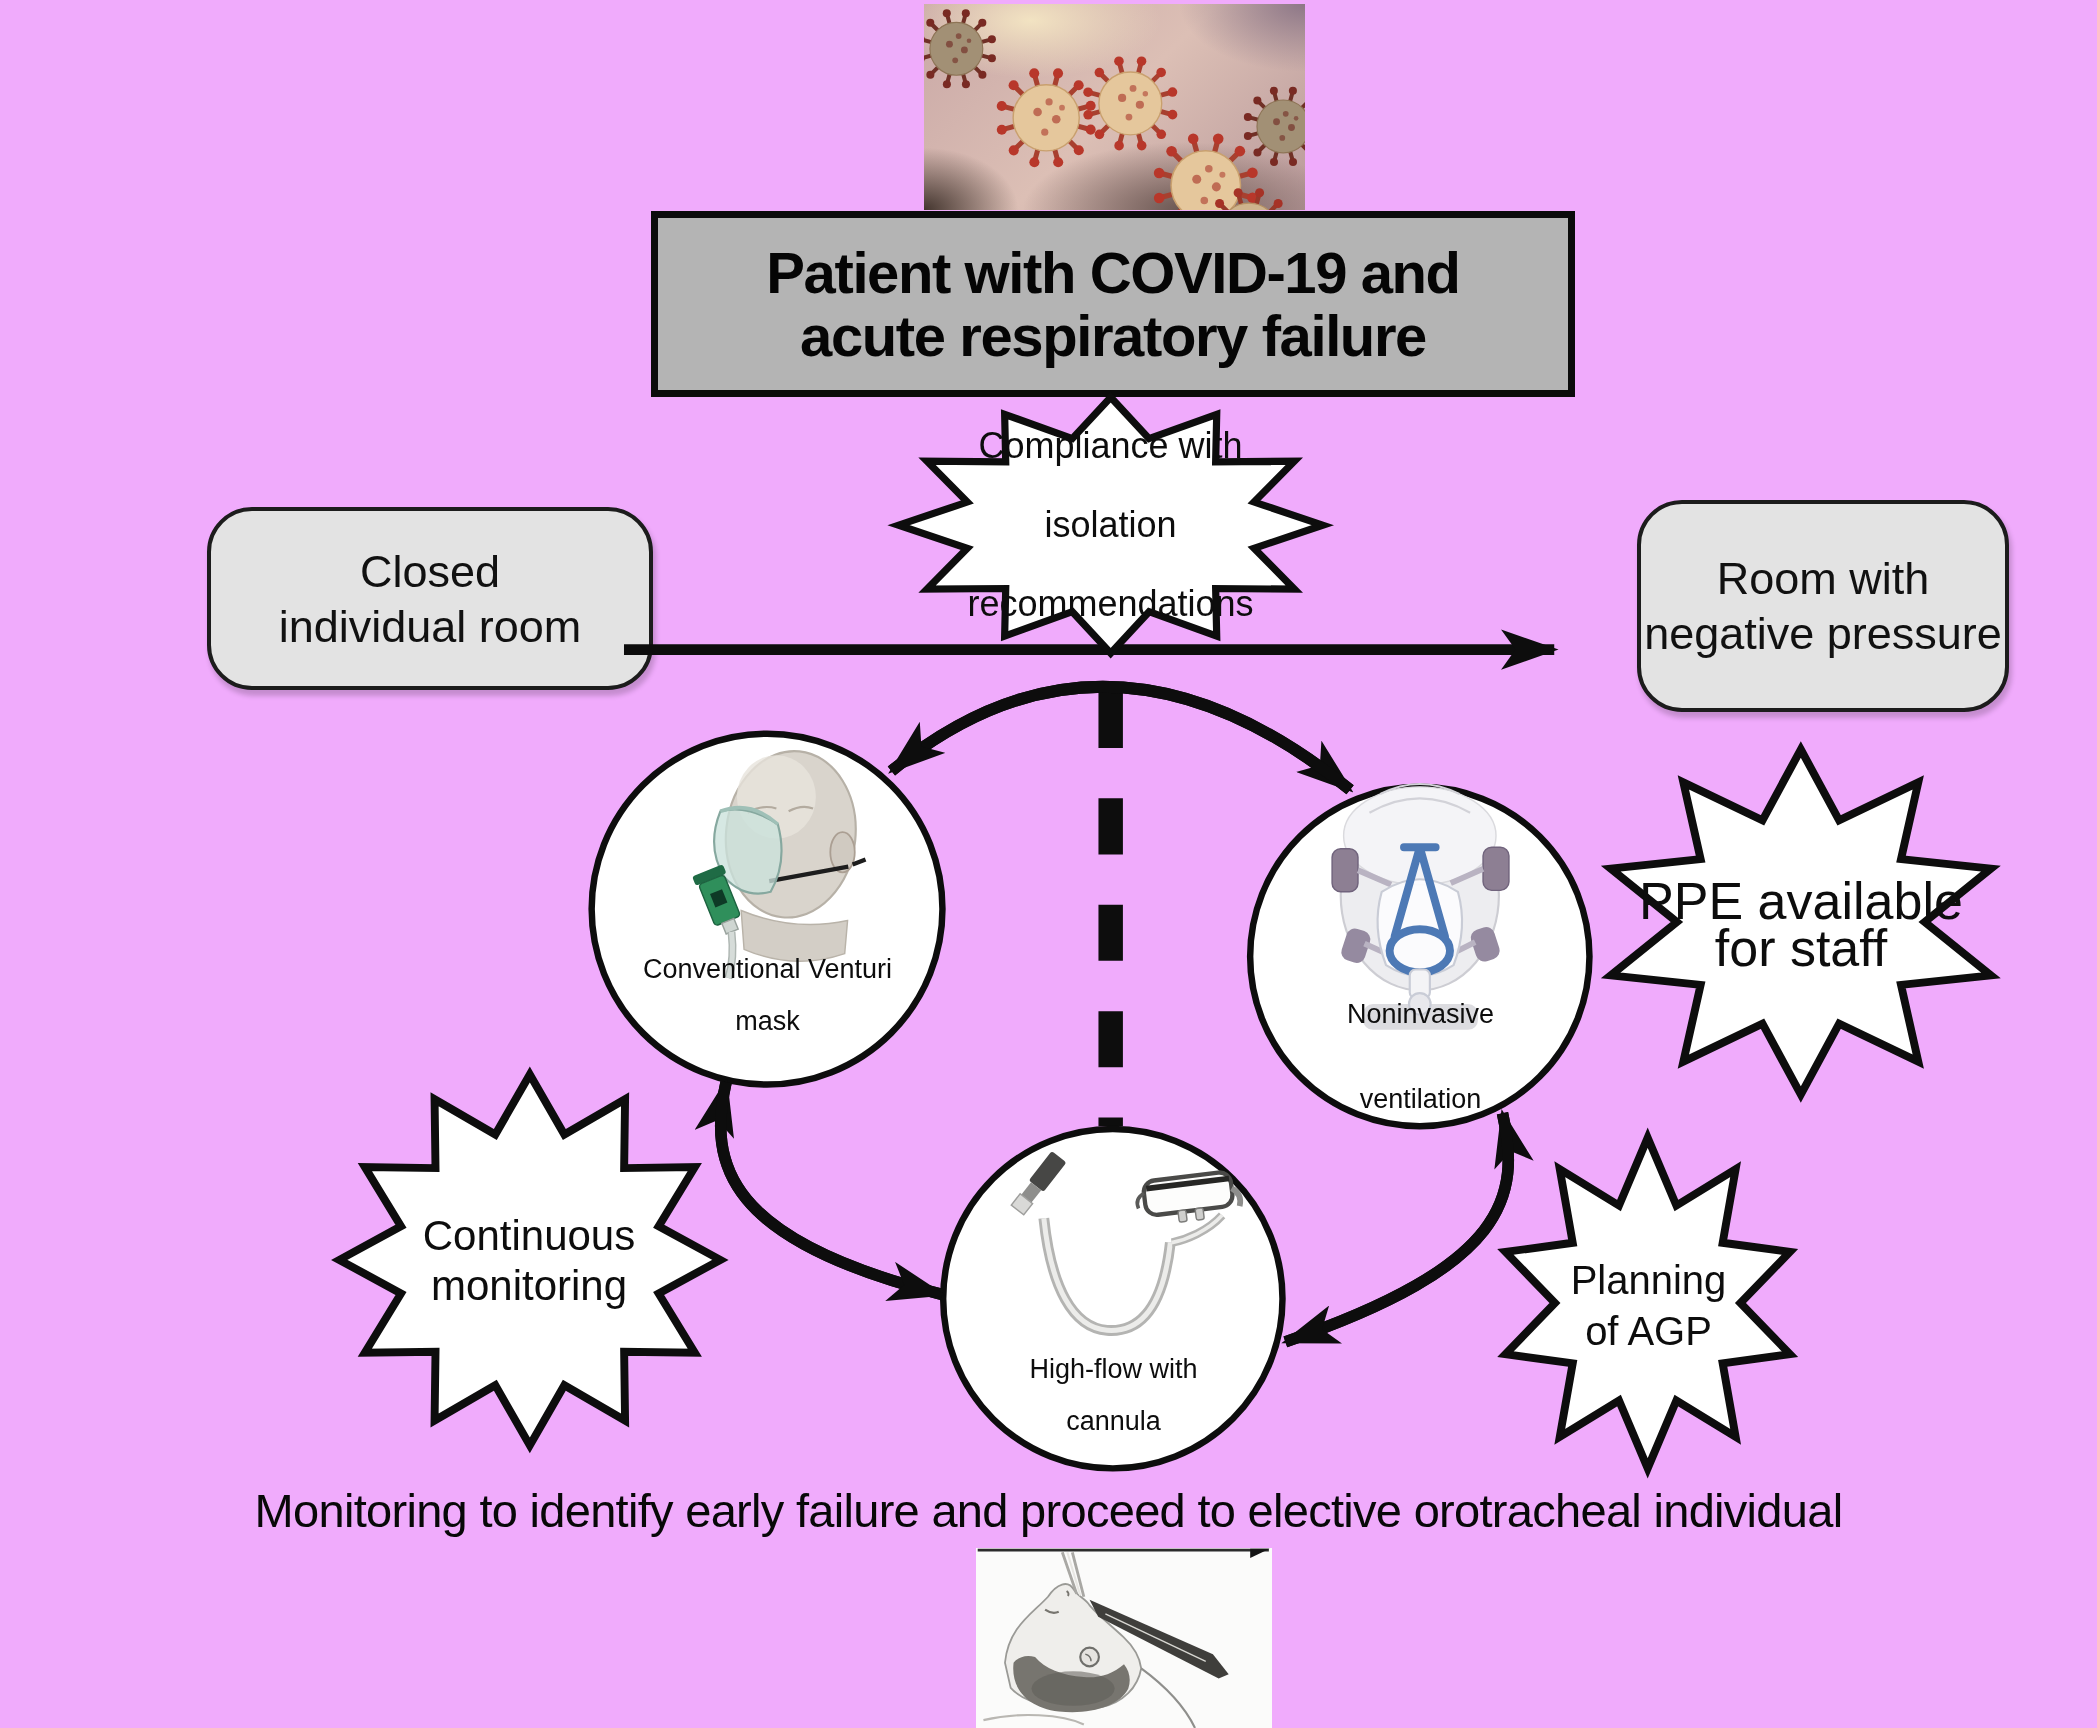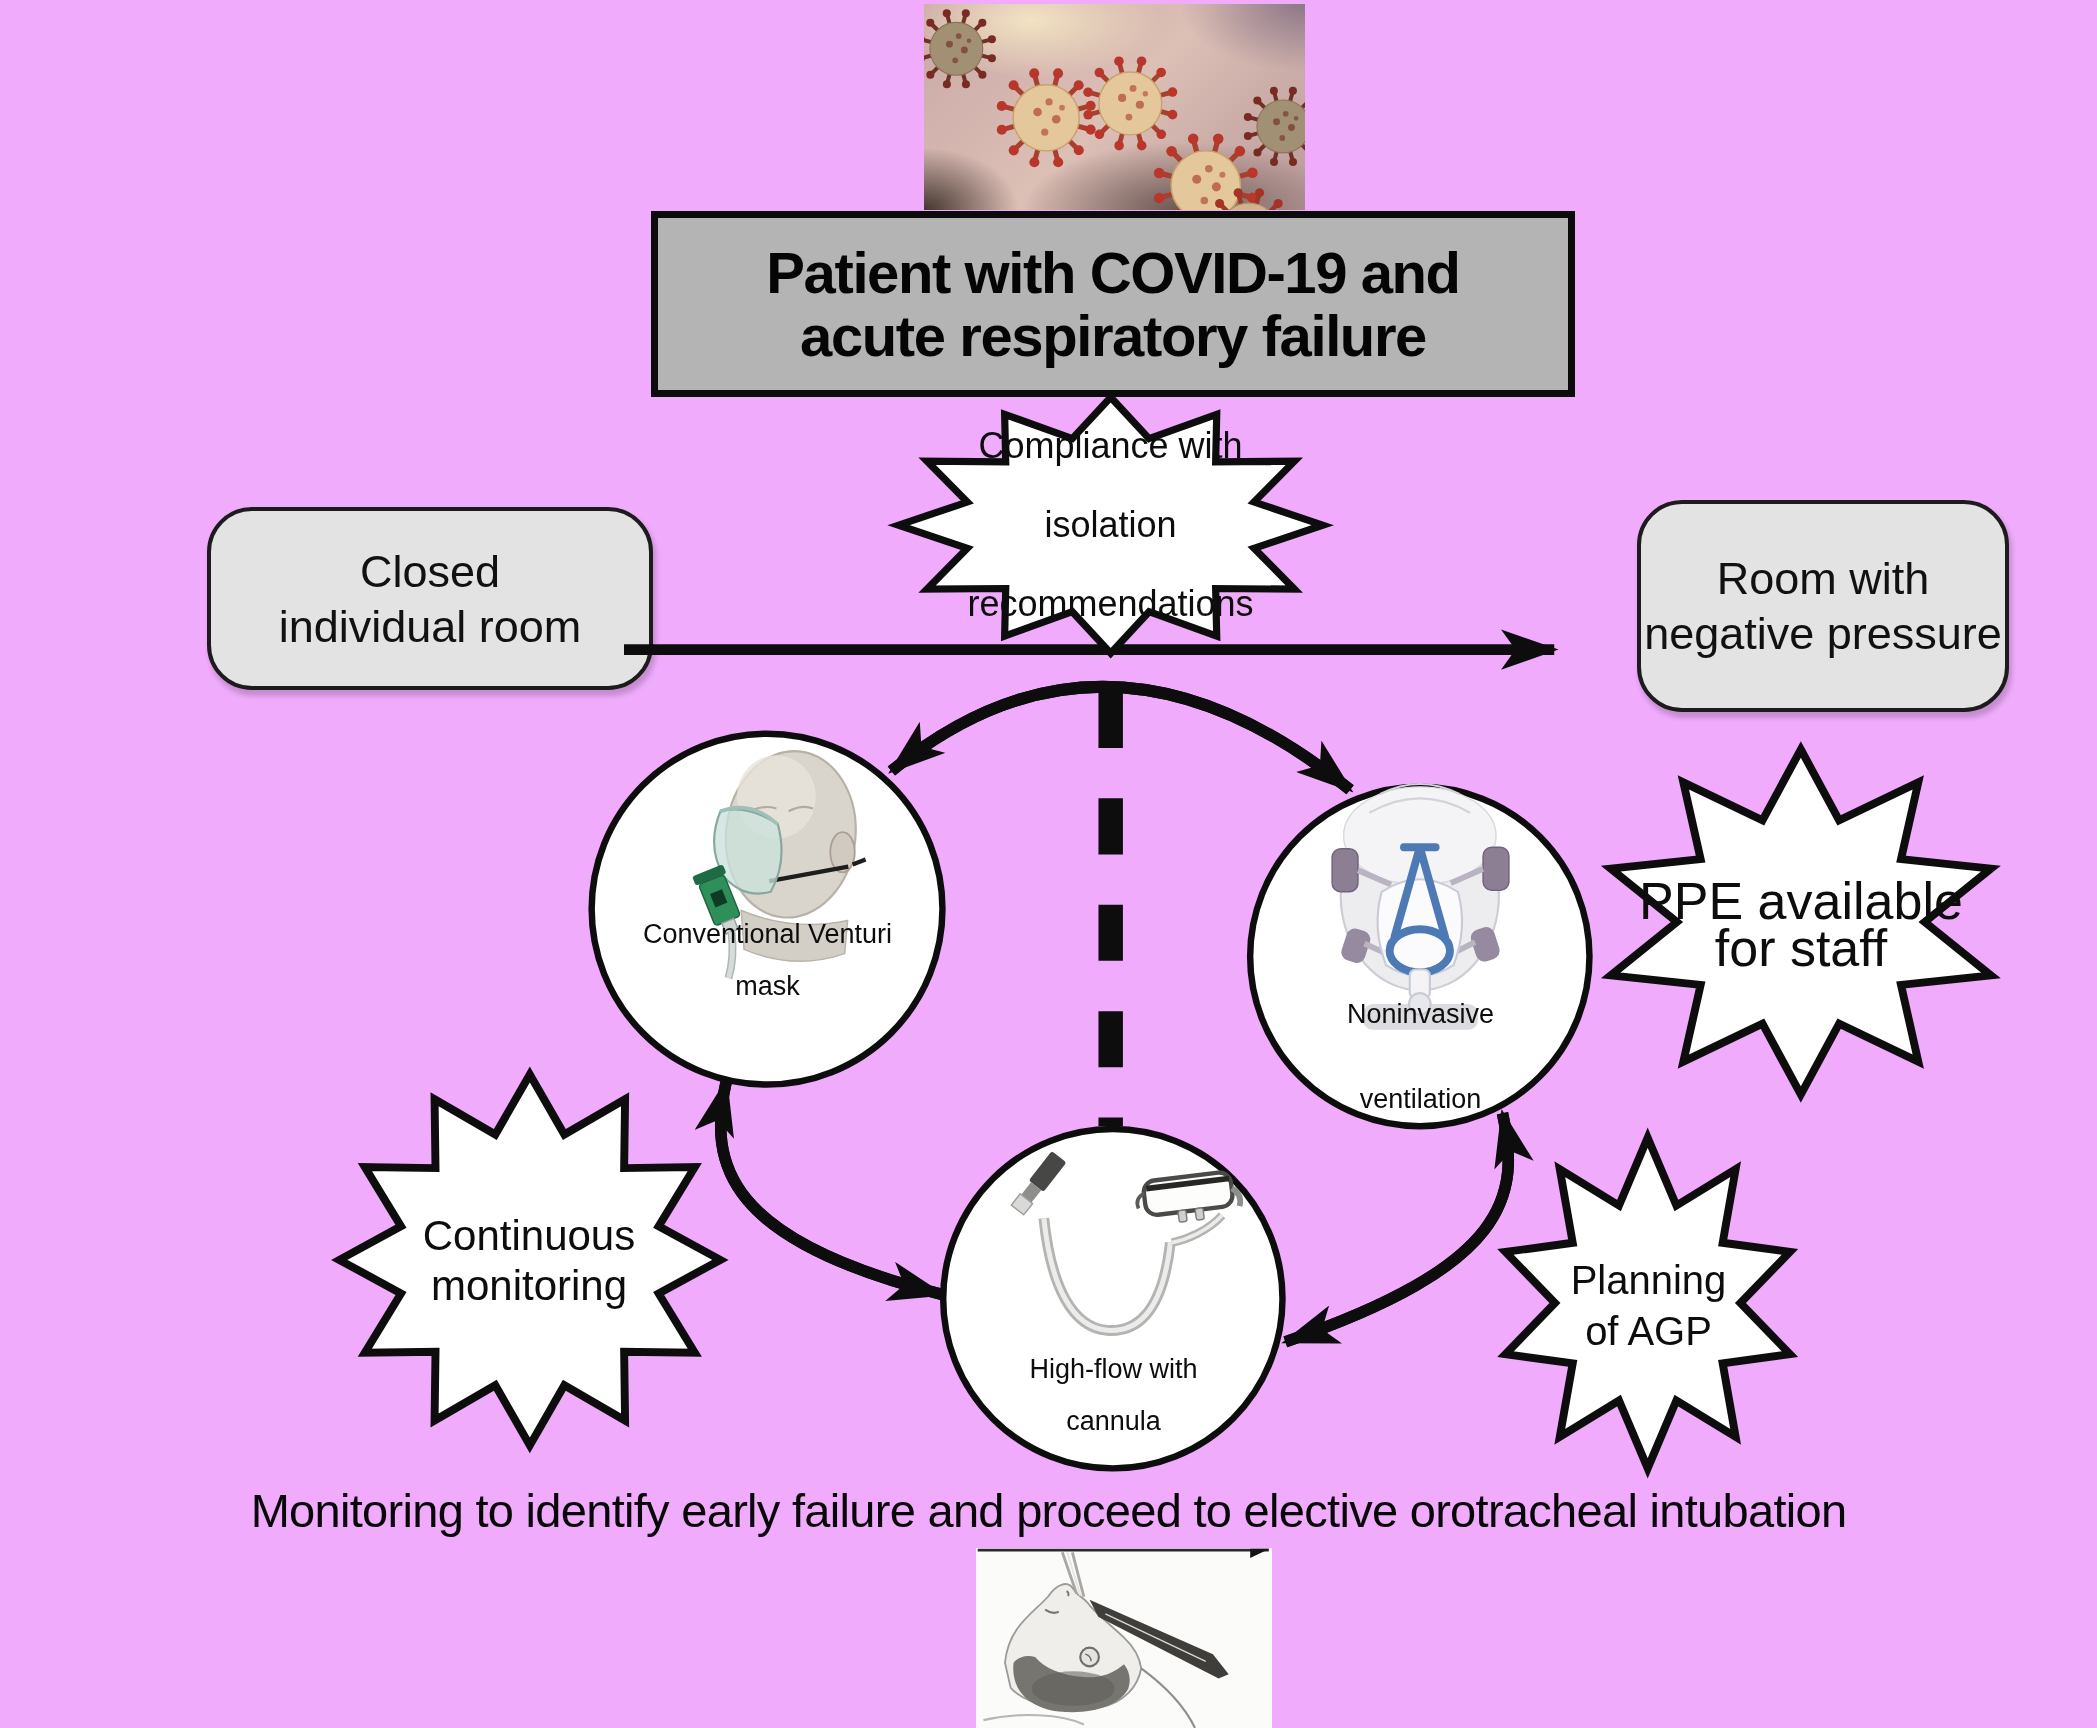--- a/index.html
+++ b/index.html
@@ -26,21 +26,21 @@
   .pill.left{left:175px;top:507px;width:446px;height:183px;}
   .pill.right{left:1605px;top:500px;width:372px;height:212px;}
   
   .lbl{display:flex;flex-direction:column;align-items:center;justify-content:center;text-align:center;pointer-events:none;}
   .lbl span{display:block;}
   .lbl.star3{left:895px;top:406px;width:431px;height:237px;font-size:36px;line-height:63px;gap:16px;}
   .lbl.ppe{left:1621px;top:874px;width:360px;height:101px;font-size:52px;line-height:47px;}
   .lbl.mon{left:349px;top:1209px;width:360px;height:104px;font-size:42px;line-height:50px;}
   .lbl.agp{left:1483px;top:1255px;width:331px;height:101px;font-size:40px;line-height:50px;justify-content:space-between;}
   .lbl.circ{font-size:27px;line-height:52px;}
-  .lbl.vent{left:602px;top:908px;width:331px;height:104px;}
+  .lbl.vent{left:602px;top:943px;width:331px;height:104px;}
   .lbl.niv{left:1255px;top:1004px;width:331px;height:104px;gap:33px;}
   .lbl.hfnc{left:948px;top:1343px;width:331px;height:104px;}
   .caption{left:0;top:1483px;width:2097px;text-align:center;font-size:47px;letter-spacing:-0.7px;color:#080808;}
   #diagram{left:0;top:0;width:2097px;height:1729px;pointer-events:none;}
   .sketch{left:976px;top:1548px;width:296px;height:180px;background:#fbfbfa;}
   .vd{filter:brightness(.72) saturate(.85);}
   .vm{filter:brightness(.9);}
 </style>
 </head>
 <body>
@@ -217,21 +217,21 @@
   </div>
   <div class="abs lbl mon">
     <span>Continuous</span>
     <span>monitoring</span>
   </div>
   <div class="abs lbl agp">
     <span>Planning</span>
     <span>of AGP</span>
   </div>
 
-  <div class="abs caption">Monitoring to identify early failure and proceed to elective orotracheal intubation</div>
+  <div class="abs caption">Monitoring to identify early failure and proceed to elective orotracheal individual</div>
 
   <div class="abs sketch">
     <svg width="296" height="180" viewBox="0 0 412 251">
       <line x1="2" y1="3" x2="408" y2="3" stroke="#2b2b2b" stroke-width="4"></line>
       <path d="M 382,1 l 27,0 l -27,13 z" fill="#151515"></path>
       <path d="M 40,160 C 45,110 78,92 100,68 C 112,50 128,44 136,58 C 142,68 152,70 158,80 C 170,94 188,108 205,124
                C 220,138 228,152 230,168 C 225,195 205,215 175,222 C 130,230 70,220 48,195 Z" fill="#efeeeb" stroke="#9a9a96" stroke-width="2.5"></path>
       <path d="M 52,160 C 48,195 70,222 115,228 C 160,233 200,220 212,196 C 216,184 214,172 206,162
                C 190,176 170,182 150,180 C 120,178 95,168 82,152 C 70,148 58,152 52,160 Z" fill="#77756f"></path>
       <ellipse cx="135" cy="196" rx="58" ry="24" fill="#5f5d58" opacity=".55"></ellipse>

